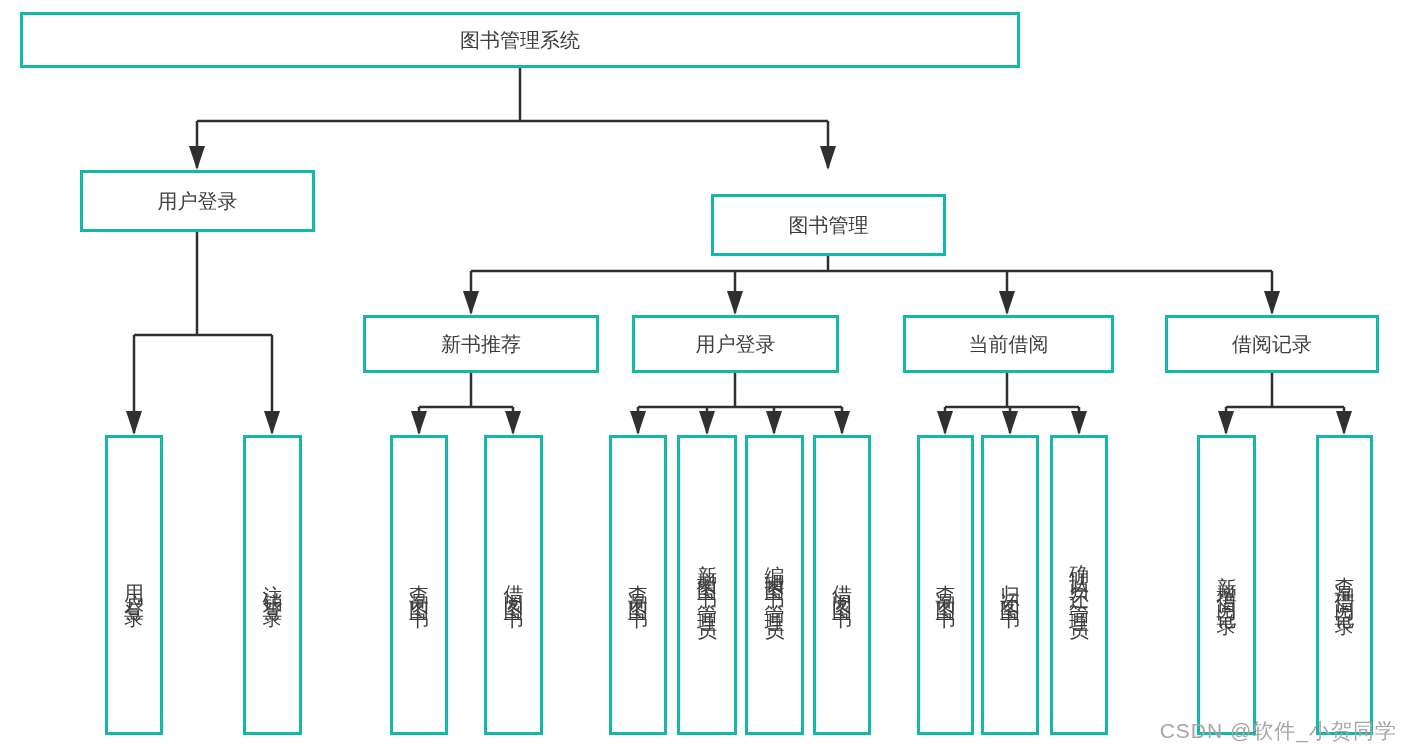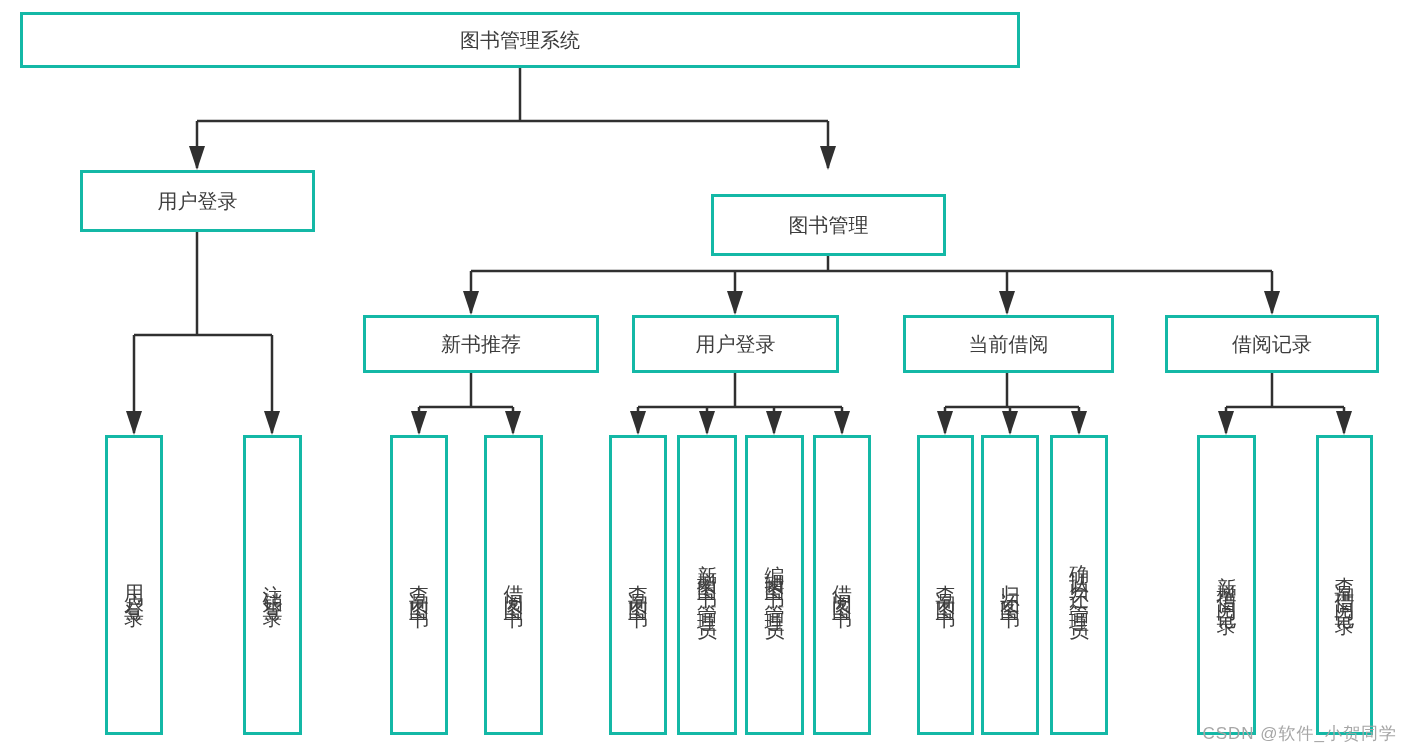--- a/index.html
+++ b/index.html
@@ -68,21 +68,21 @@
   #n-leaf-7  { left: 813px; }
   #n-leaf-8  { left: 917px; width: 57px; }
   #n-leaf-9  { left: 981px; }
   #n-leaf-10 { left: 1050px; }
   #n-leaf-11 { left: 1197px; width: 59px; }
   #n-leaf-12 { left: 1316px; width: 57px; }
   .watermark {
     position: absolute;
     right: 8px;
     bottom: 2px;
-    font-size: 17px;
+    font-size: 21px;
     color: #a6a6a6;
     letter-spacing: 1px;
     z-index: 5;
   }
 </style>
 </head>
 <body>
 
 <div class="canvas">
 

